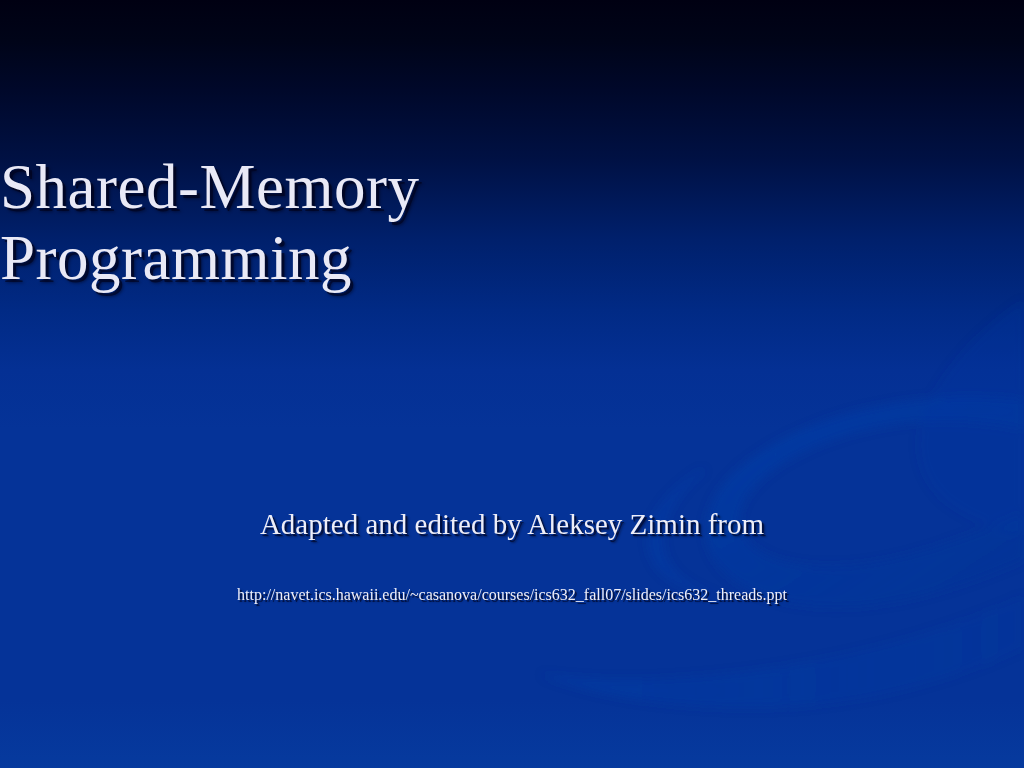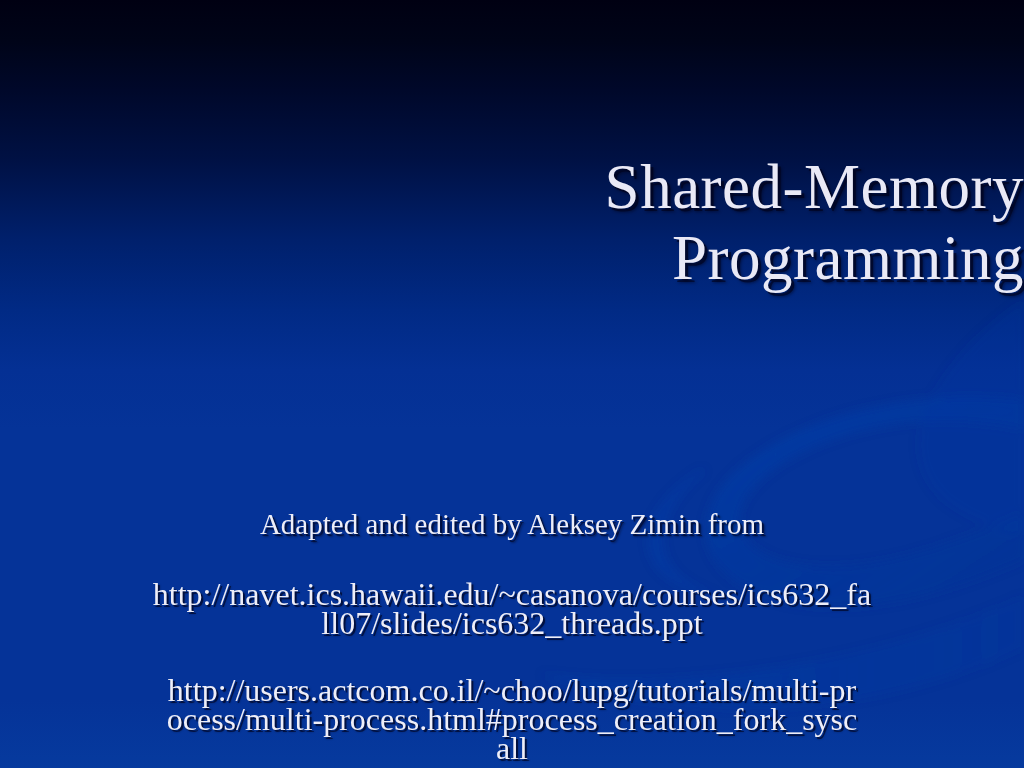--- a/index.html
+++ b/index.html
@@ -42,21 +42,21 @@
     position: absolute;
     inset: 0;
   }
 
   
   #title-block {
     position: absolute;
     left: 0;
     right: 0;
     top: 152px;
-    text-align: right;
+    text-align: left;
   }
 
   .title-line {
     color: #e9e9f6;
     font-size: 63px;
     line-height: 71px;
     letter-spacing: 0.5px;
     font-weight: normal;
     text-shadow:
       3px 3px 0px rgba(0, 0, 25, 0.60),
@@ -79,21 +79,21 @@
     line-height: 36px;
     text-shadow:
       2px 2px 0px rgba(0, 0, 25, 0.55),
       3px 3px 2px rgba(0, 0, 20, 0.40);
     margin-bottom: 18px;
     white-space: nowrap;
   }
 
   .sub-url {
     color: #eeeef8;
-    font-size: 32px;
+    font-size: 16px;
     line-height: 29px;
     text-shadow:
       2px 2px 0px rgba(0, 0, 25, 0.55),
       2px 2px 2px rgba(0, 0, 20, 0.40);
     padding: 0 150px;
     word-break: break-all;
     margin-top: 38px;
   }
 
   #url-primary {
@@ -164,17 +164,16 @@
   <div class="slide-body">
 
     <div id="title-block">
       <div class="title-line">Shared-Memory</div>
       <div class="title-line">Programming</div>
     </div>
 
     <div id="subtitle-block">
       <div class="sub-credit">Adapted and edited by Aleksey Zimin from</div>
       <div class="sub-url" id="url-primary">http://navet.ics.hawaii.edu/~casanova/courses/ics632_fall07/slides/ics632_threads.ppt</div>
-      <div class="sub-url" id="url-secondary">http://users.actcom.co.il/~choo/lupg/tutorials/multi-process/multi-process.html#process_creation_fork_syscall</div>
     </div>
 
   </div>
 </div>
 
 </body></html>

